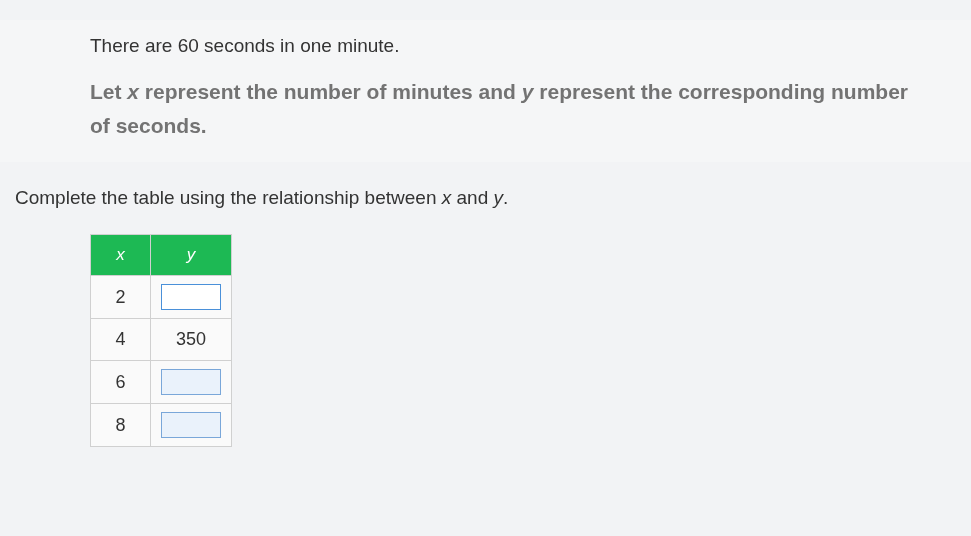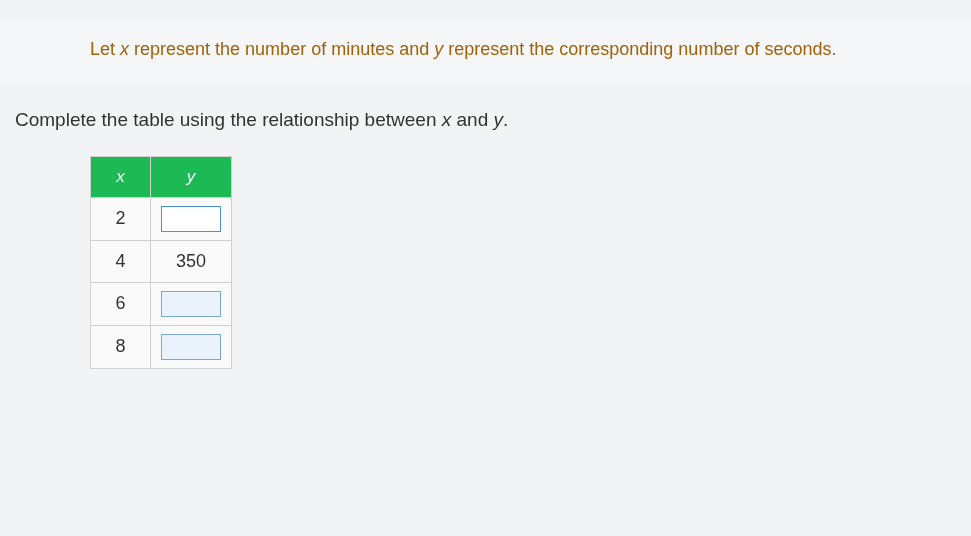--- a/index.html
+++ b/index.html
@@ -20,23 +20,24 @@
       background: #f5f6f7;
       padding: 15px 40px 20px 90px;
       margin-bottom: 25px;
     }
     .context-line-1 {
       font-size: 19px;
       color: #333;
       margin-bottom: 18px;
     }
     .context-line-2 {
-      font-size: 18px;
-      color: #a16207;
+      font-size: 21px;
+      color: #737373;
       line-height: 1.6;
+      font-weight: bold;
     }
     .instruction {
       font-size: 19px;
       color: #333;
       padding: 0 16px 0 15px;
       margin-bottom: 25px;
     }
     .italic {
       font-style: italic;
     }
@@ -83,20 +84,21 @@
     }
     .answer-input.active {
       border: 1px solid #4a90d9;
       background: #fff;
     }
   </style>
 </head>
 <body>
 
 <div class="problem-context">
+  <p class="context-line-1">There are 60 seconds in one minute.</p>
   <p class="context-line-2">
     <span>Let </span><span class="italic">x</span><span> represent the number of minutes and </span><span class="italic">y</span><span> represent the corresponding number of seconds.</span>
   </p>
 </div>
 
 <p class="instruction">
   <span>Complete the table using the relationship between </span><span class="italic">x</span><span> and </span><span class="italic">y</span><span>.</span>
 </p>
 
 <div class="table-container">

